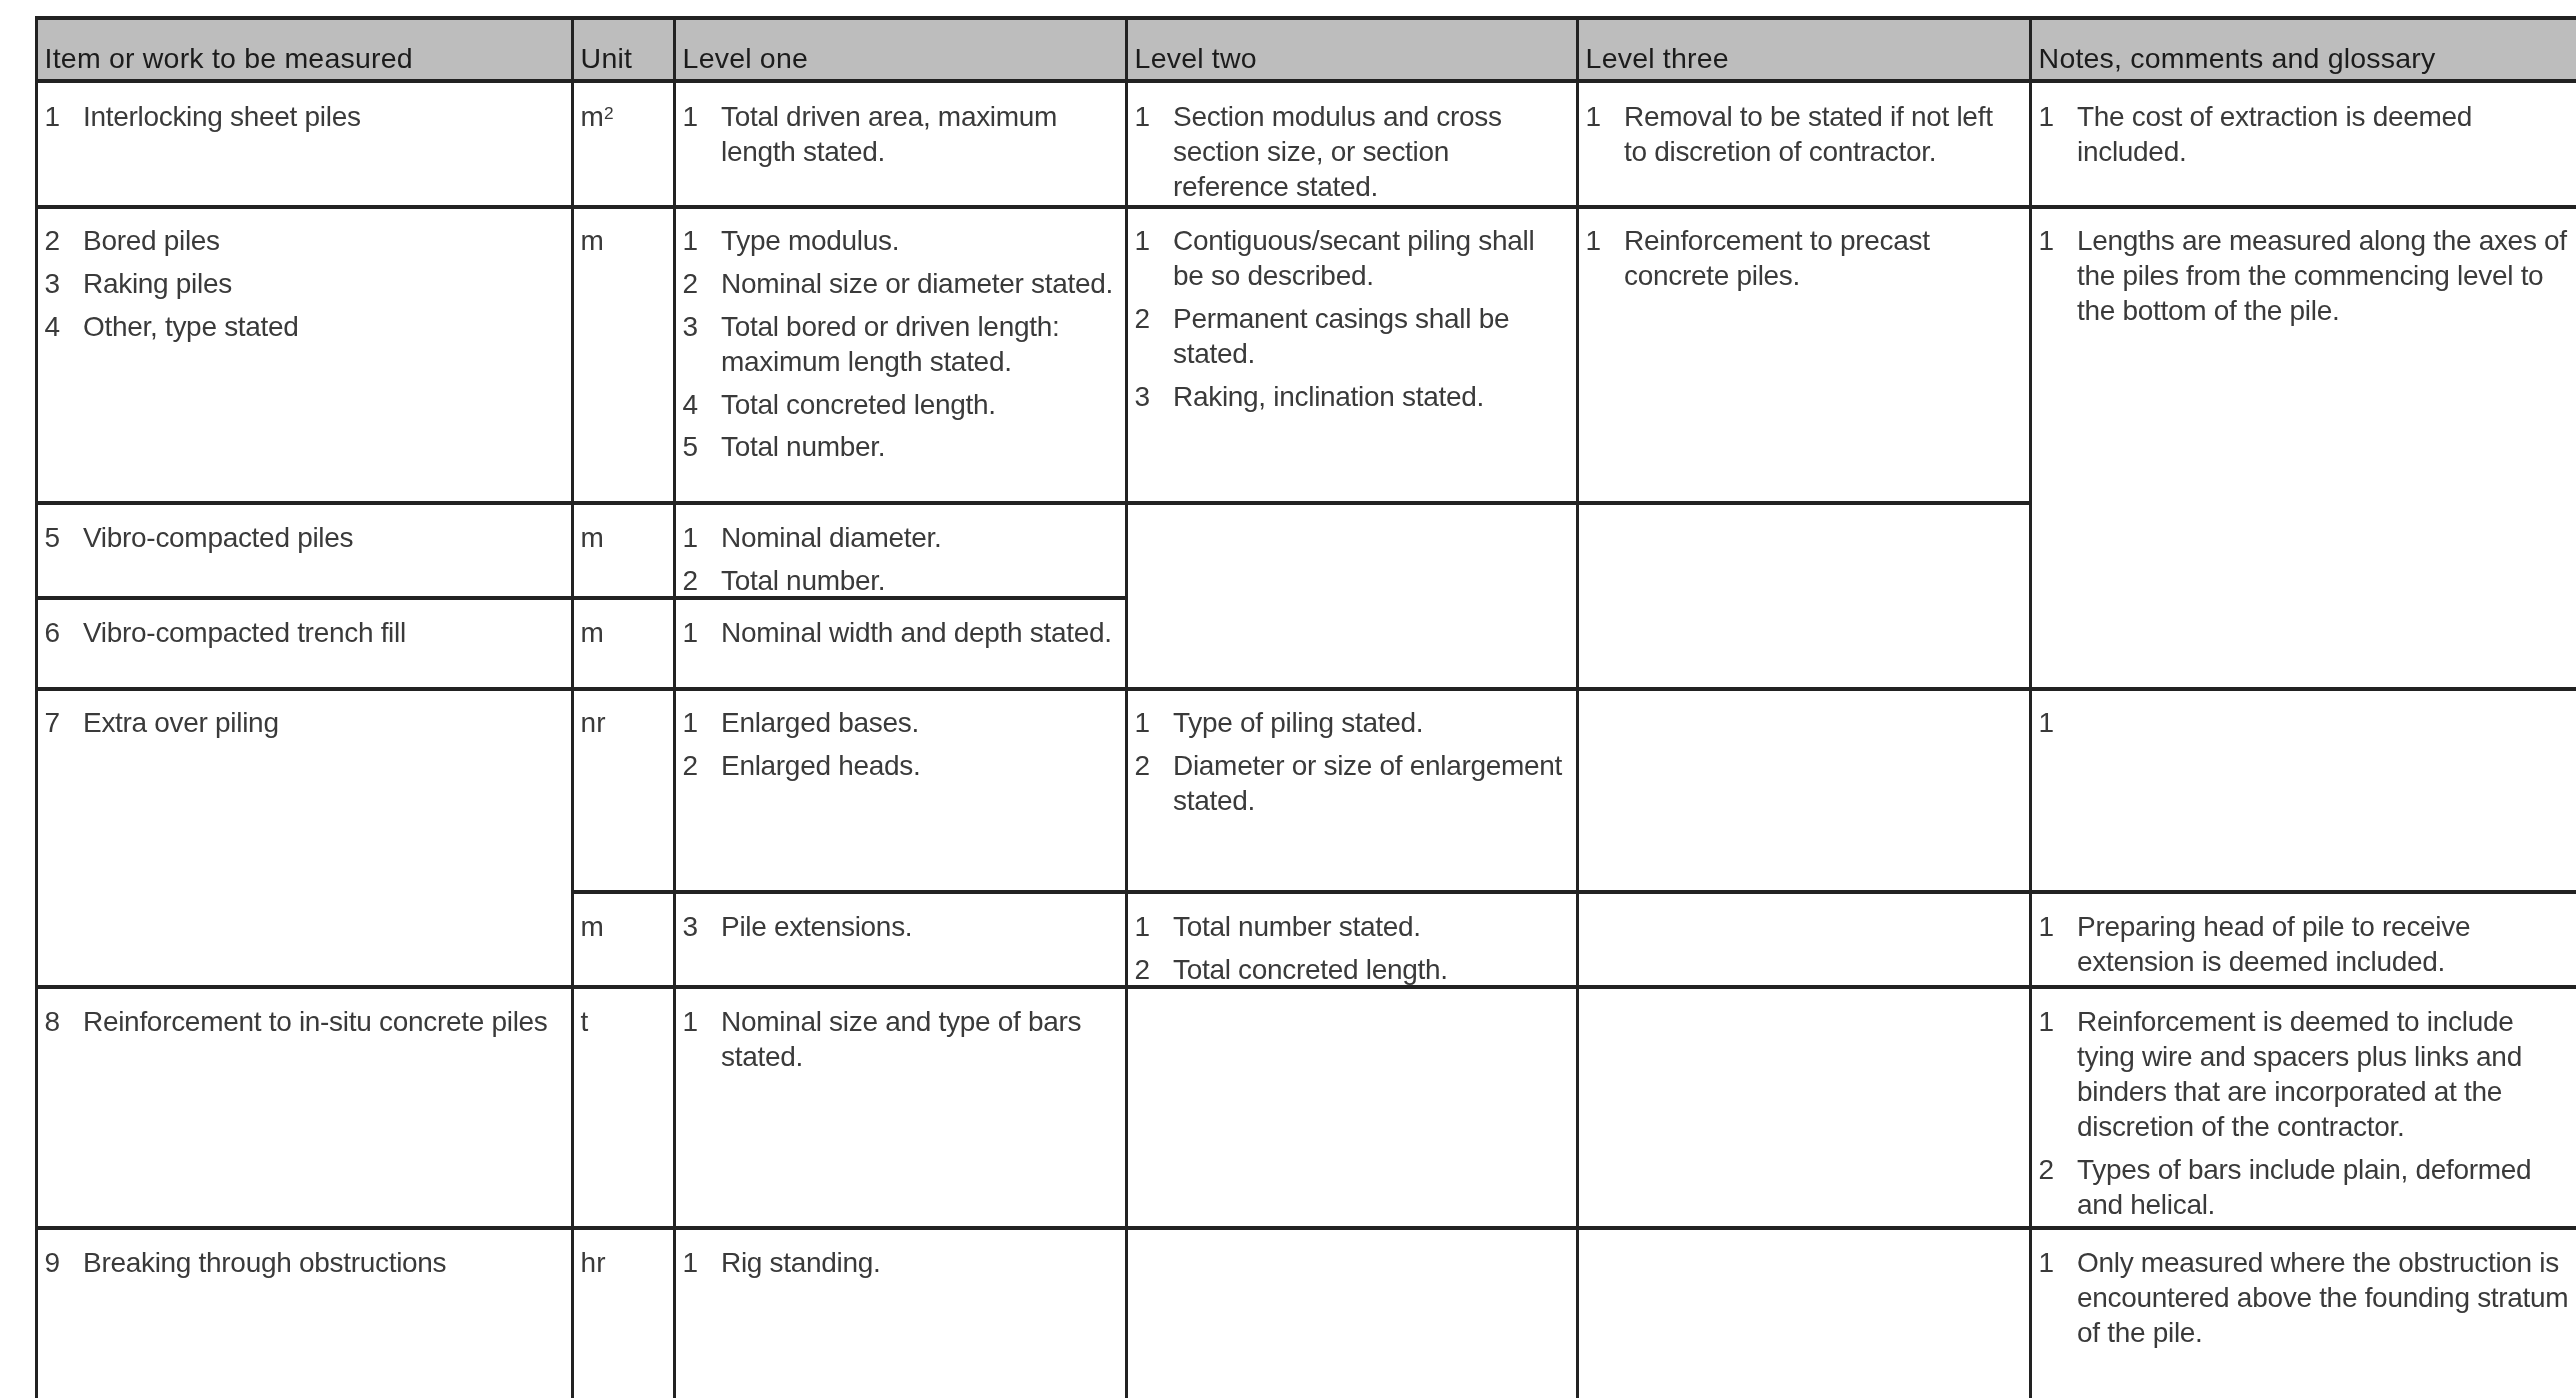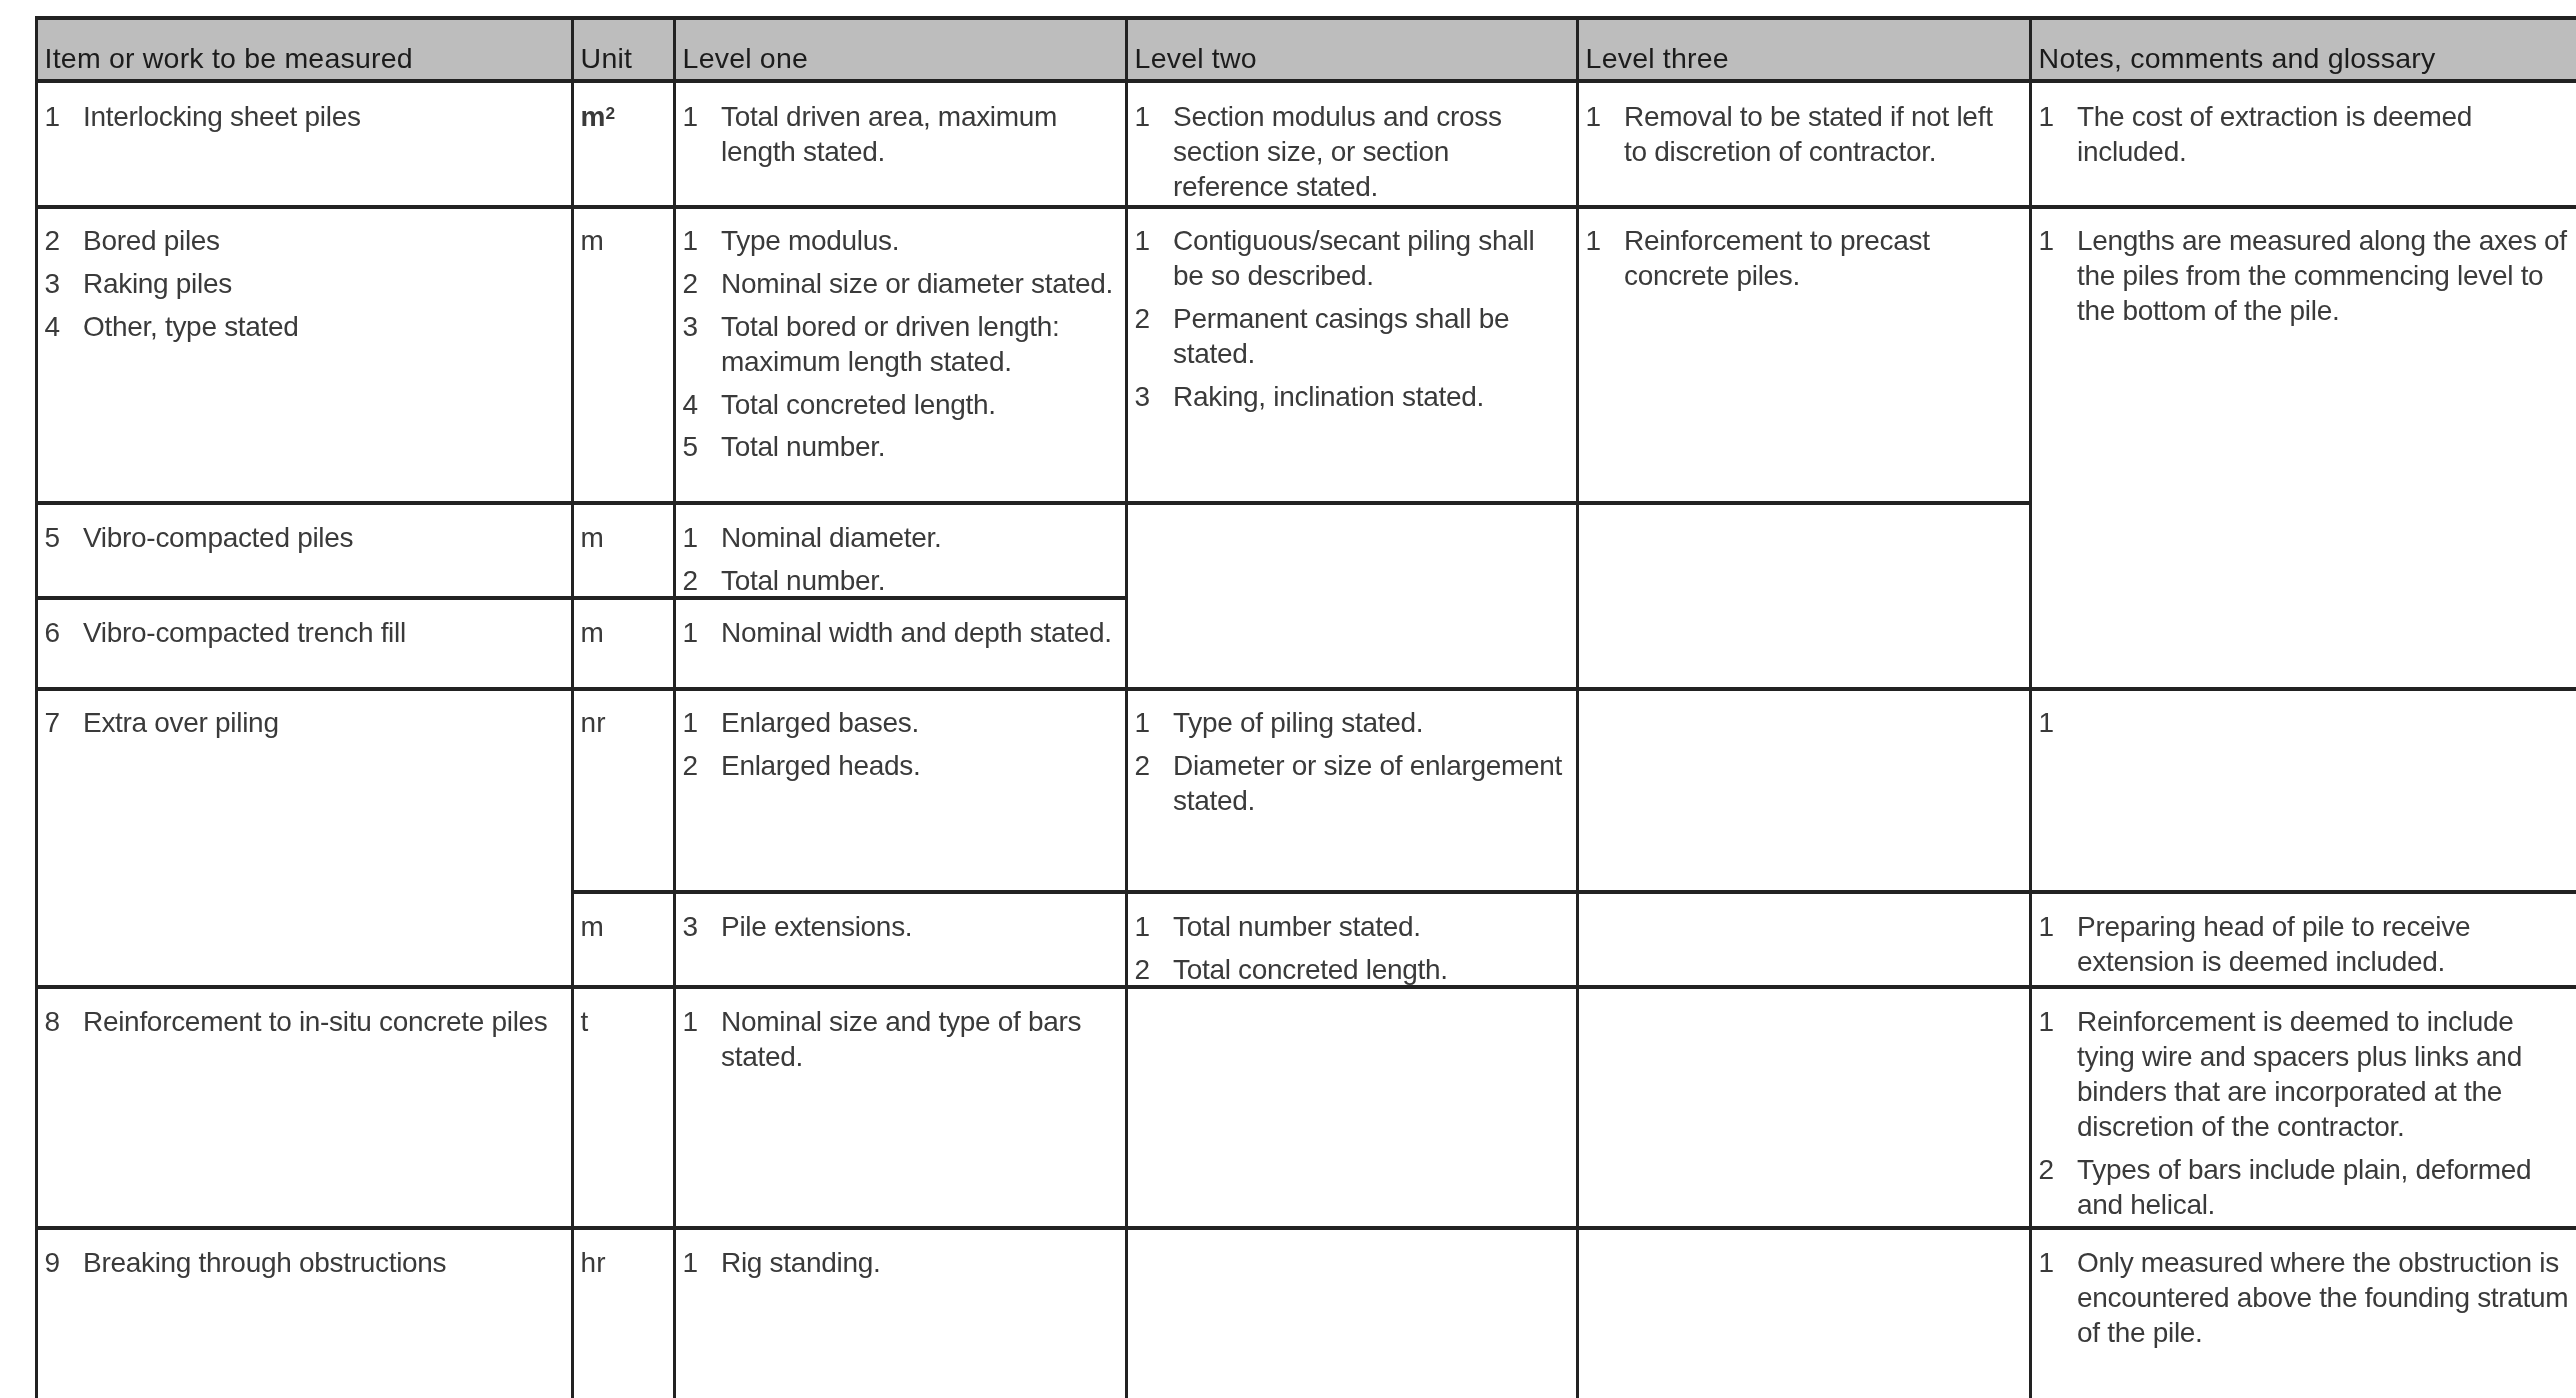--- a/index.html
+++ b/index.html
@@ -42,21 +42,21 @@
   </div>
   <div class="cell" style="left:2014px;top:17.3px;width:554px;height:65px;">
     <span class="hdr-text">Notes, comments and glossary</span>
   </div>
 
   <div class="cell" style="left:20px;top:82px;width:536px;height:124px;">
     <ul class="items">
         <li class="item"><span class="num">1</span><span>Interlocking sheet piles</span></li>
       </ul>
   </div>
-  <div class="cell" style="left:556px;top:82px;width:102px;height:124px;font-weight:bold;">
+  <div class="cell" style="left:556px;top:82px;width:102px;height:124px;">
     <span class="unit"><span>m</span><sup>2</sup></span>
   </div>
   <div class="cell" style="left:658px;top:82px;width:452px;height:124px;">
     <ul class="items">
         <li class="item"><span class="num">1</span><span>Total driven area, maximum length stated.</span></li>
       </ul>
   </div>
   <div class="cell" style="left:1110px;top:82px;width:452px;height:124px;">
     <ul class="items">
         <li class="item"><span class="num">1</span><span>Section modulus and cross section size, or section reference stated.</span></li>

